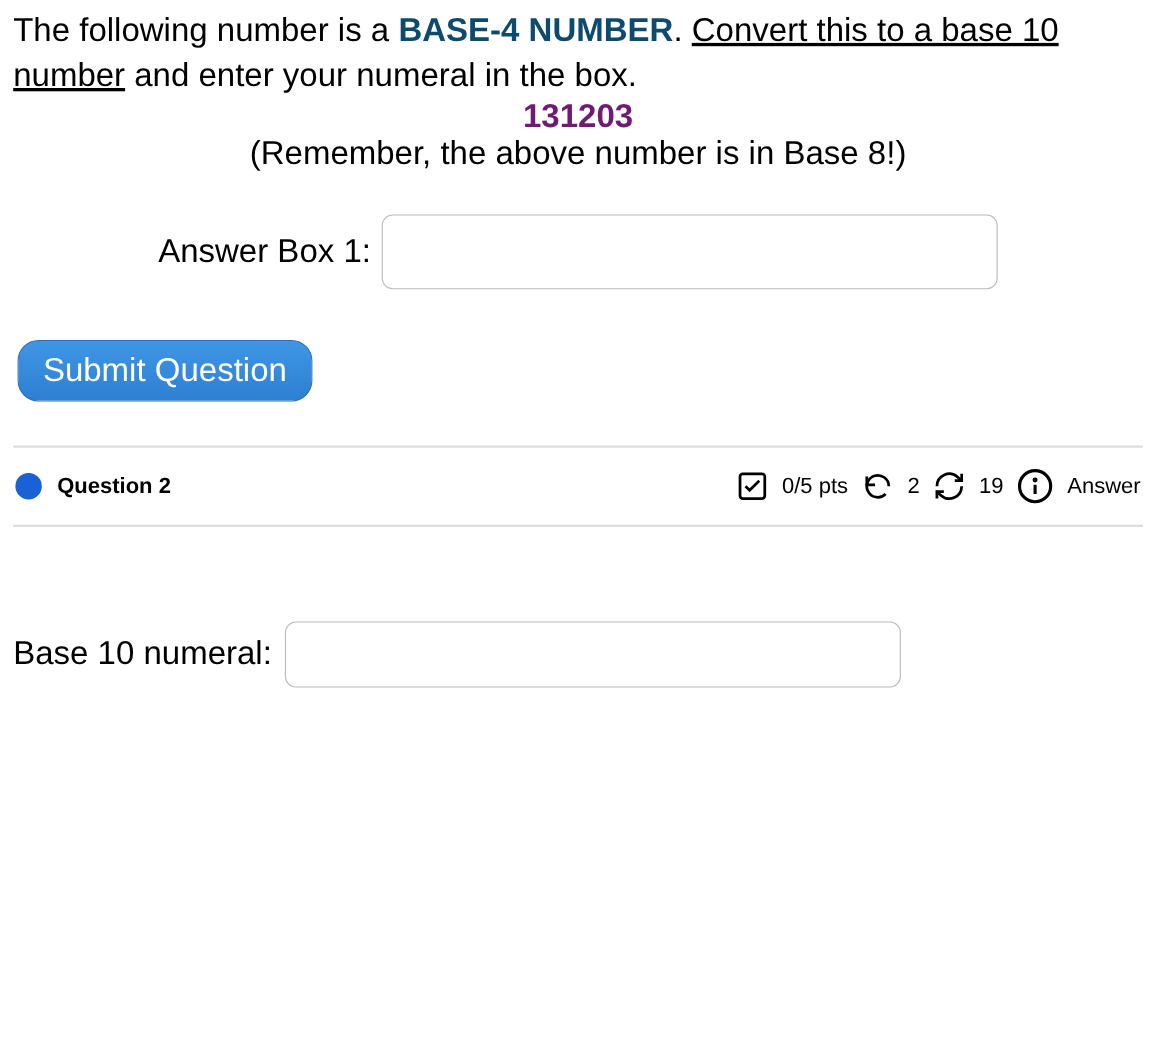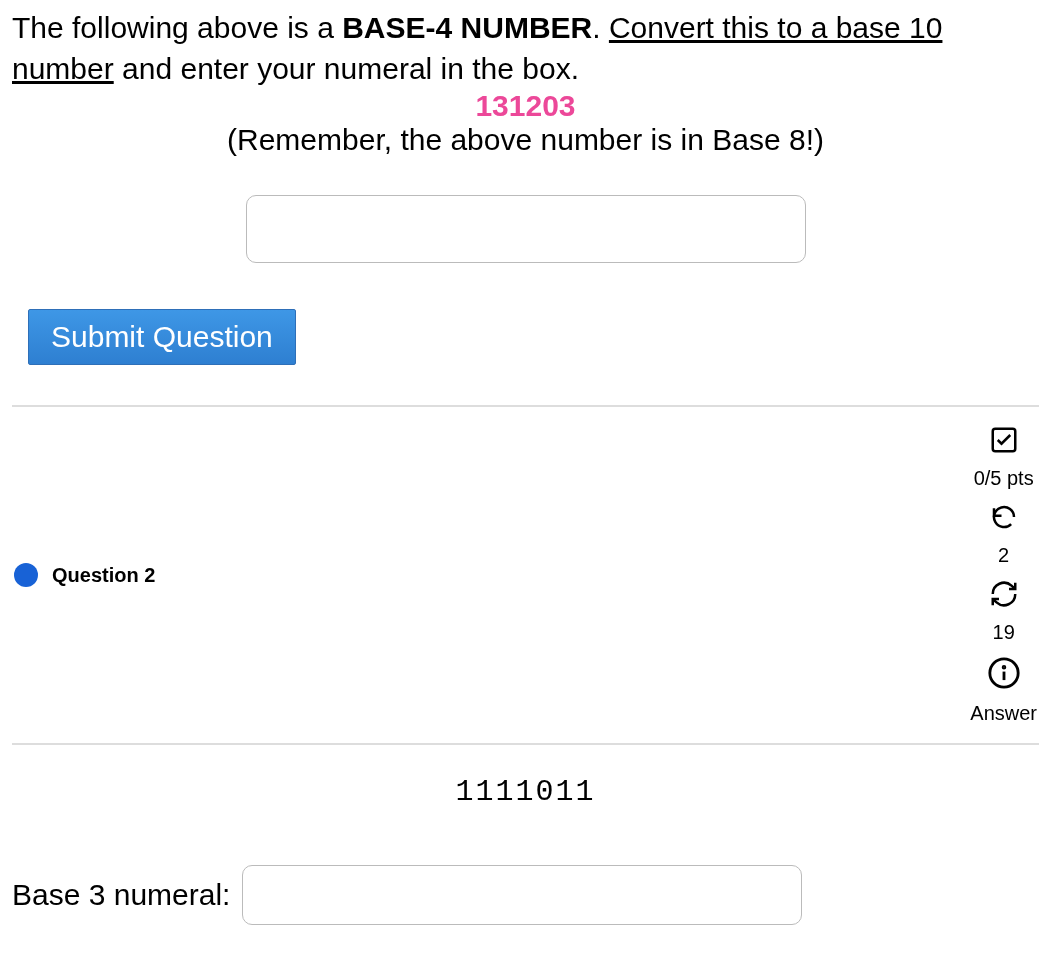--- a/index.html
+++ b/index.html
@@ -6,24 +6,24 @@
   body {
     margin: 0;
     padding: 8px 12px;
     font-family: "Trebuchet MS", "Lucida Sans", Verdana, sans-serif;
     font-size: 30px;
     color: #000;
     background: #fff;
     width: 1051px;
   }
   .q1-prompt { line-height: 1.35; }
-  .red-bold { color: #000000; font-weight: bold; }
+  .red-bold { color: #0c4a6e; font-weight: bold; }
   .uline { text-decoration: underline; }
   .center { text-align: center; }
-  .number-red { color: #ec4899; font-weight: bold; }
+  .number-red { color: #701a75; font-weight: bold; }
   .answer-row {
     display: flex;
     align-items: center;
     justify-content: center;
     gap: 10px;
     margin: 38px 0 38px 0;
   }
   .answer-row .label { white-space: nowrap; }
   input.text-input {
     font-size: 30px;
@@ -31,26 +31,26 @@
     width: 560px;
     border: 1px solid #bbb;
     border-radius: 10px;
     padding: 0 14px;
     background: #fff;
   }
   .submit-btn {
     background: linear-gradient(#3e97e6, #2e7fd1);
     color: #fff;
     border: 1px solid #2e6fb8;
-    border-radius: 2px;
+    border-radius: 19px;
     padding: 10px 22px;
     font-size: 30px;
     font-family: inherit;
     cursor: pointer;
-    margin: 8px 0 40px 16px;
+    margin: 8px 0 40px 4px;
   }
   .divider {
     border: none;
     border-top: 2px solid #ddd;
     margin: 0;
   }
   .q-header {
     display: flex;
     align-items: center;
     padding: 18px 2px;
@@ -59,21 +59,21 @@
   }
   .status-dot {
     width: 24px;
     height: 24px;
     background: #1862d6;
     border-radius: 50%;
     flex: 0 0 auto;
   }
   .q-title { font-weight: bold; }
   .spacer { flex: 1 1 auto; }
-  .meta { display: flex; align-items: center; gap: 12px; flex-direction: column; }
+  .meta { display: flex; align-items: center; gap: 12px; }
   .icon-svg { width: 30px; height: 30px; stroke: #000; fill: none; stroke-width: 2; }
   .icon-info { width: 34px; height: 34px; }
   .details-link { cursor: pointer; }
   .q2-body { padding: 30px 0 0 0; }
   .mono-number { font-family: "Courier New", monospace; letter-spacing: 2px; }
   .answer-row2 {
     display: flex;
     align-items: center;
     gap: 12px;
     margin-top: 56px;
@@ -83,26 +83,27 @@
     height: 60px;
   }
 </style>
 </head>
 <body>
 
 
 
 
 <div class="q1-prompt">
-  <span>The following above is a </span><span class="red-bold">BASE-4 NUMBER</span><span>. </span><span class="uline">Convert this to a base 10 number</span><span> and enter your numeral in the box.</span>
+  <span>The following number is a </span><span class="red-bold">BASE-4 NUMBER</span><span>. </span><span class="uline">Convert this to a base 10 number</span><span> and enter your numeral in the box.</span>
 </div>
 <div class="center number-red">131203</div>
 <div class="center">(Remember, the above number is in Base 8!)</div>
 
 <div class="answer-row">
+  <span class="label">Answer Box 1:</span>
   <input type="text" class="text-input" style="">
 </div>
 
 <button class="submit-btn">Submit Question</button>
 
 <hr class="divider">
 
 
 <div class="q-header">
   <span class="status-dot"></span>
@@ -132,22 +133,21 @@
       <path d="M12 11 v6"></path>
     </svg>
     <span class="details-link">Answer</span>
   </div>
 </div>
 
 <hr class="divider">
 
 
 <div class="q2-body">
-  <div class="center mono-number">1111011</div>
 
   <div class="answer-row2">
-    <span>Base 3 numeral:</span>
+    <span>Base 10 numeral:</span>
     <input type="text" class="text-input" style="">
   </div>
 </div>
 
 
 
 
 </body></html>

